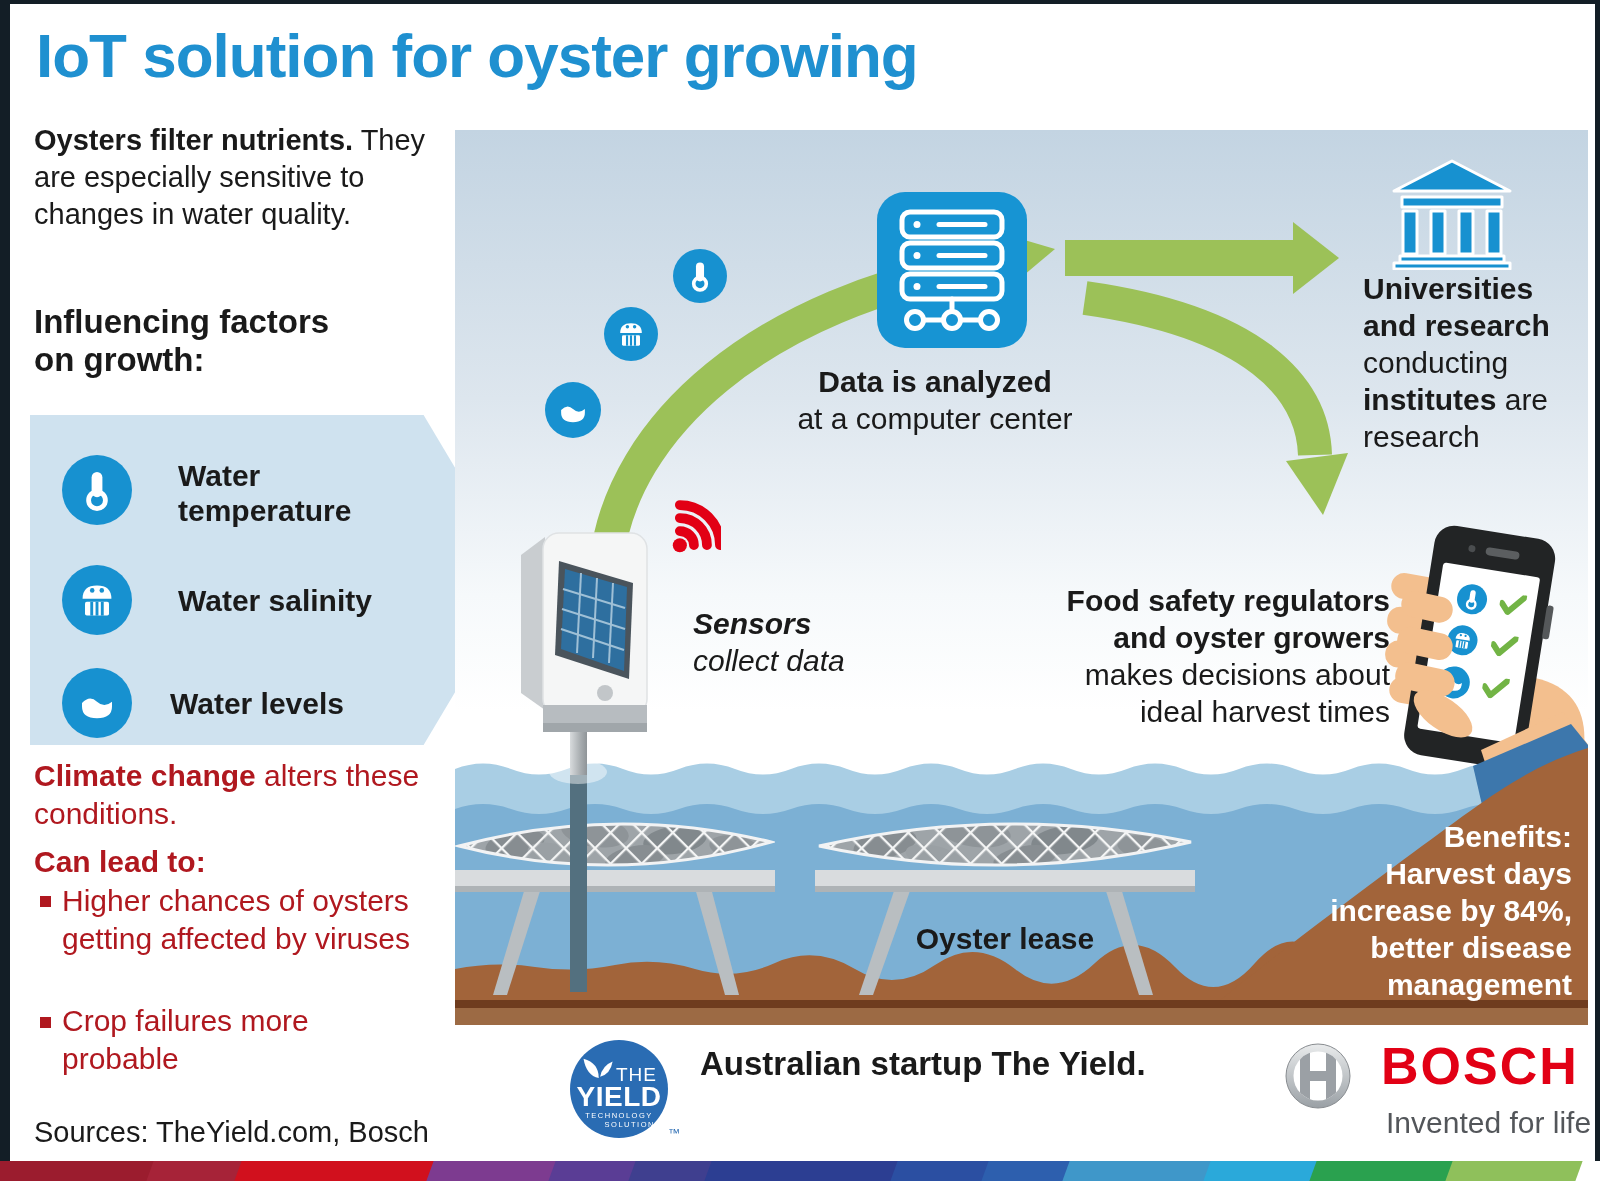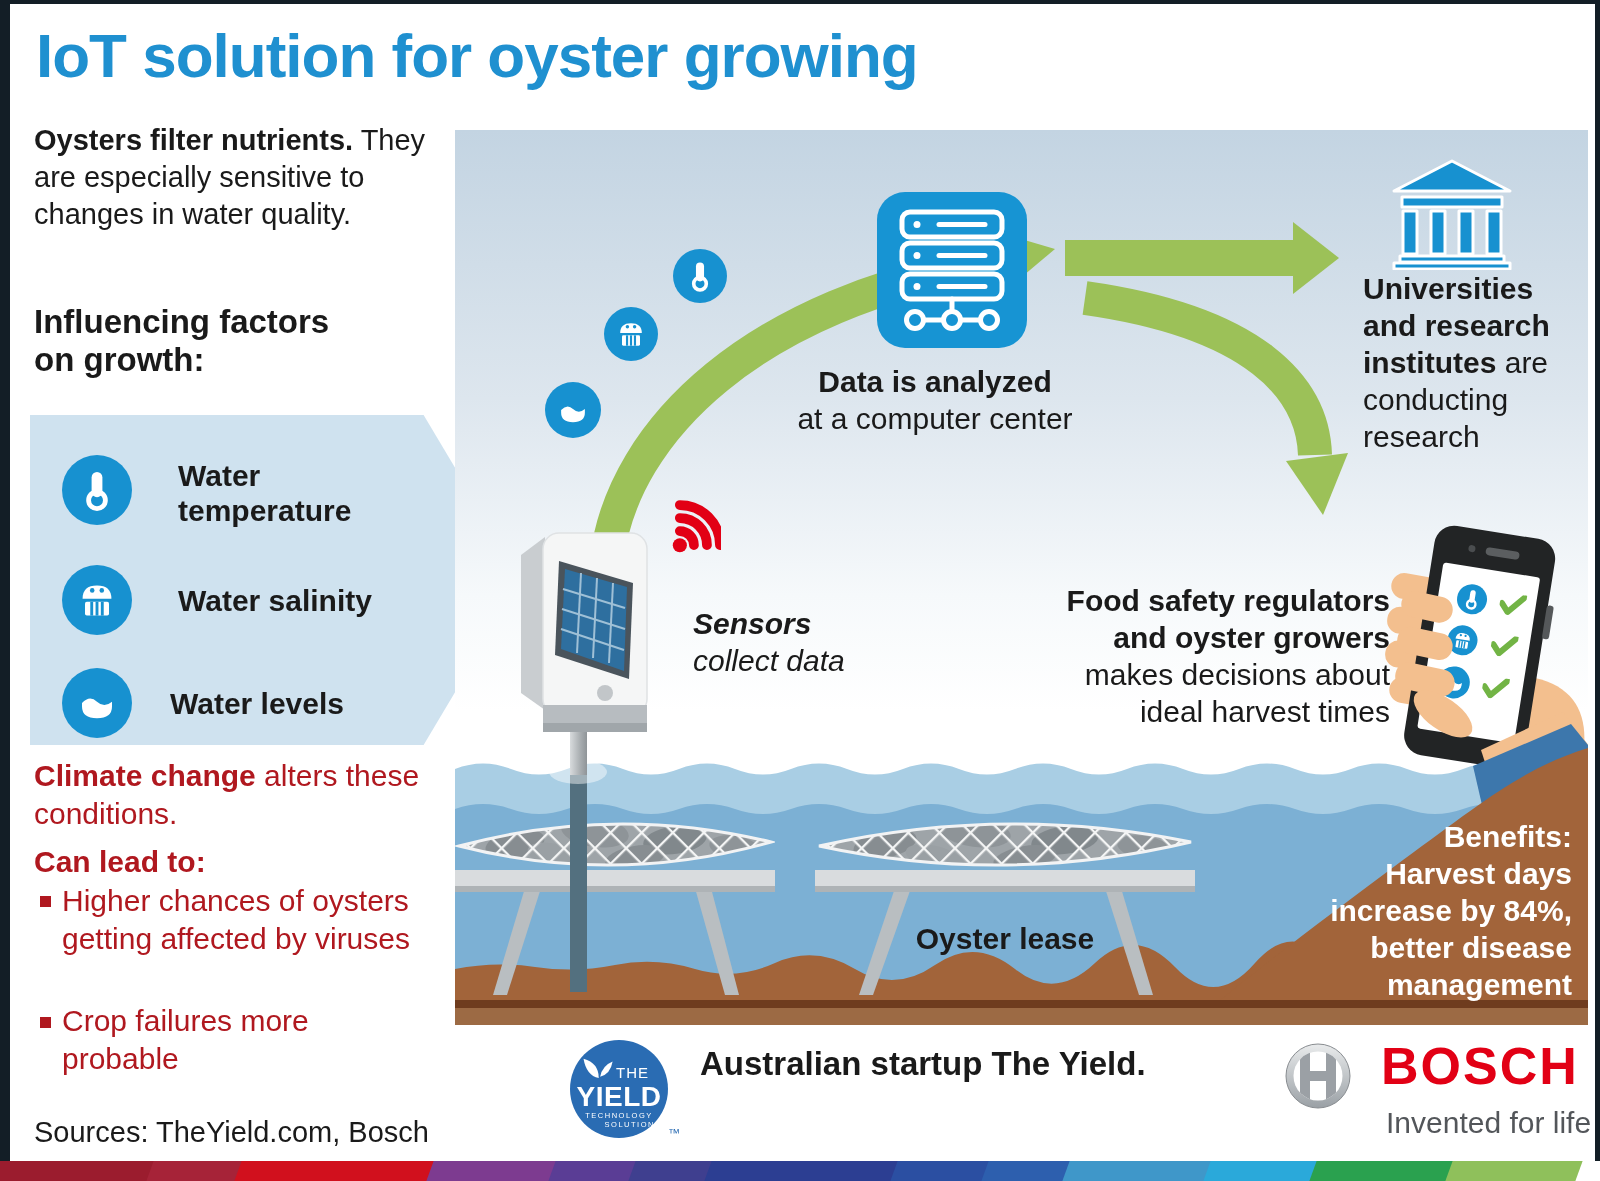--- a/index.html
+++ b/index.html
@@ -168,22 +168,22 @@
         <rect x="71" y="53" width="14" height="43"></rect>
         <rect x="99" y="53" width="14" height="43"></rect>
         <rect x="12" y="98" width="104" height="6"></rect>
         <rect x="6" y="105" width="116" height="6"></rect>
       </g>
     </svg>
 
     <div class="abs diagram-txt" style="left:908px;top:140px;width:230px;">
       <div class="b">Universities</div>
       <div class="b">and research</div>
+      <div>conducting</div>
       <div><b>institutes</b><span> are</span></div>
-      <div>conducting</div>
       <div>research</div>
     </div>
 
     <div class="abs diagram-txt" style="right:198px;top:452px;width:420px;text-align:right;">
       <div class="b">Food safety regulators</div>
       <div class="b">and oyster growers</div>
       <div>makes decisions about</div>
       <div>ideal harvest times</div>
     </div>
 
@@ -324,21 +324,21 @@
       <div>better disease</div>
       <div>management</div>
     </div>
   </div>
 
   <div class="abs" style="left:570px;top:1040px;width:98px;height:98px;border-radius:50%;background:#2a6cb3;color:#fff;">
     <svg class="abs" width="36" height="30" viewBox="0 0 52 40" style="left:8px;top:12px;">
       <path d="M30 36 Q12 32 8 8 Q30 14 30 36 Z" fill="#fff"></path>
       <path d="M32 34 Q35 18 50 12 Q47 30 32 34 Z" fill="#fff"></path>
     </svg>
-    <span class="abs" style="left:46px;top:24px;font-size:15px;letter-spacing:1px;">THE</span>
+    <span class="abs" style="left:46px;top:24px;font-size:19px;letter-spacing:1px;">THE</span>
     <span class="abs b" style="left:0;top:41px;width:98px;text-align:center;font-size:28px;letter-spacing:.5px;">YIELD</span>
     <span class="abs" style="left:0;top:71px;width:98px;text-align:center;font-size:7.5px;letter-spacing:1.5px;">TECHNOLOGY</span>
     <span class="abs" style="left:14px;top:80px;width:98px;text-align:center;font-size:7.5px;letter-spacing:1.5px;">SOLUTIONS</span>
   </div>
   <span class="abs" style="left:668px;top:1126px;font-size:12px;color:#2a6cb3;">™</span>
 
   <div class="abs" style="left:700px;top:1042px;font-size:33px;line-height:44px;font-weight:bold;">
     <div>Australian startup The Yield.</div>
   </div>
 

